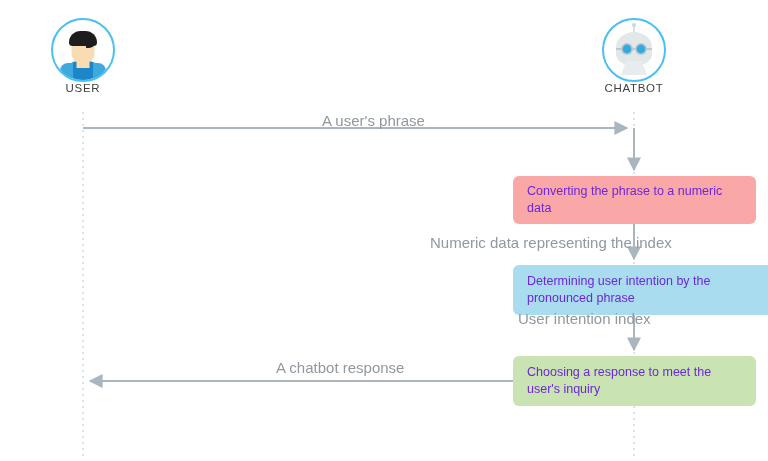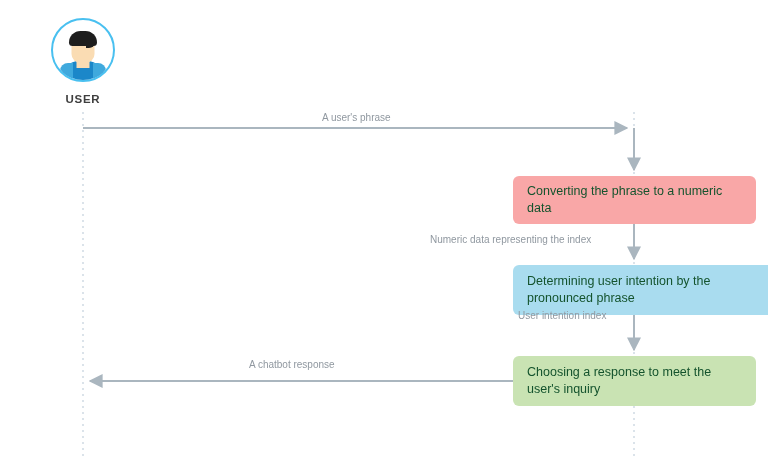--- a/index.html
+++ b/index.html
@@ -39,23 +39,22 @@
     height: 64px;
     border-radius: 50%;
     border: 2px solid #49c0f0;
     margin: 0 auto;
     background: #ffffff;
     position: relative;
     overflow: hidden;
     box-sizing: border-box;
   }
   .actor-label {
-    margin-top: 11px;
     font-size: 11.5px;
-    font-weight: bold;
+    font-weight: normal;
     letter-spacing: 0.7px;
     color: #3f3f3f;
   }
   #actor-user { left: 13px; top: 18px; }
   #actor-chatbot { left: 564px; top: 18px; }
 
   
   .av-head {
     position: absolute;
     left: 50%;
@@ -118,47 +117,47 @@
   
   .pbox {
     position: absolute;
     border-radius: 6px;
     box-sizing: border-box;
     display: flex;
     align-items: center;
     padding: 0 14px;
     font-size: 12.5px;
     line-height: 17px;
-    color: #14532d;
+    color: #6d28d9;
   }
   #box-convert {
     left: 513px; top: 176px; width: 243px; height: 48px;
     background: #f9a7a7;
   }
   #box-intent {
     left: 513px; top: 265px; width: 279px; height: 50px;
     background: #a9dcef;
   }
   #box-response {
     left: 513px; top: 356px; width: 243px; height: 50px;
     background: #c9e3b3;
   }
 
   
   .flow-label {
     position: absolute;
-    font-size: 10px;
+    font-size: 15px;
     color: #9098a0;
     white-space: nowrap;
     text-align: right;
   }
   #label-user-phrase    { left: 322px; top: 112px; }
   #label-numeric-data   { left: 430px; top: 234px; }
   #label-intent-index   { left: 518px; top: 310px; }
-  #label-chatbot-resp   { left: 249px; top: 359px; }
+  #label-chatbot-resp   { left: 276px; top: 359px; }
 </style>
 </head>
 <body>
 
 <div id="diagram">
 
   <svg class="layer" viewBox="0 0 768 461" xmlns="http://www.w3.org/2000/svg">
     <defs>
       <marker id="arrow-right" viewBox="0 0 10 10" refX="9" refY="5" markerWidth="7" markerHeight="7" orient="auto-start-reverse">
         <path d="M 0 0 L 10 5 L 0 10 z" fill="#aab6bf"></path>
@@ -186,20 +185,38 @@
       <div class="av-body"></div>
       <div class="av-shoulder-l"></div>
       <div class="av-shoulder-r"></div>
       <div class="av-neck"></div>
       <div class="av-head"></div>
       <div class="av-hair"></div>
     </div>
     <div class="actor-label">USER</div>
   </div>
 
+  <div class="actor" id="actor-chatbot">
+    <div class="actor-circle">
+      <svg width="60" height="60" viewBox="0 0 60 60" xmlns="http://www.w3.org/2000/svg">
+        <line x1="30" y1="6" x2="30" y2="14" stroke="#cfd6db" stroke-width="1.6"></line>
+        <circle cx="30" cy="5" r="2" fill="#cfd6db"></circle>
+        <path d="M12 27 a18 15 0 0 1 36 0 v7 a18 12 0 0 1 -36 0 z" fill="#e2e7ea"></path>
+        <path d="M22 41 h16 l5 14 h-26 z" fill="#e8ecee"></path>
+        <circle cx="23" cy="29" r="6" fill="#bfc8cd"></circle>
+        <circle cx="37" cy="29" r="6" fill="#bfc8cd"></circle>
+        <circle cx="23" cy="29" r="4.4" fill="#35a9e0"></circle>
+        <circle cx="37" cy="29" r="4.4" fill="#35a9e0"></circle>
+        <line x1="29" y1="29" x2="31" y2="29" stroke="#bfc8cd" stroke-width="2"></line>
+        <line x1="12" y1="29" x2="17" y2="29" stroke="#bfc8cd" stroke-width="2"></line>
+        <line x1="43" y1="29" x2="48" y2="29" stroke="#bfc8cd" stroke-width="2"></line>
+      </svg>
+    </div>
+    <div class="actor-label">CHATBOT</div>
+  </div>
 
   <div class="pbox" id="box-convert">
     <span>Converting the phrase to a numeric data</span>
   </div>
 
   <div class="pbox" id="box-intent">
     <span>Determining user intention by the pronounced phrase</span>
   </div>
 
   <div class="pbox" id="box-response">

